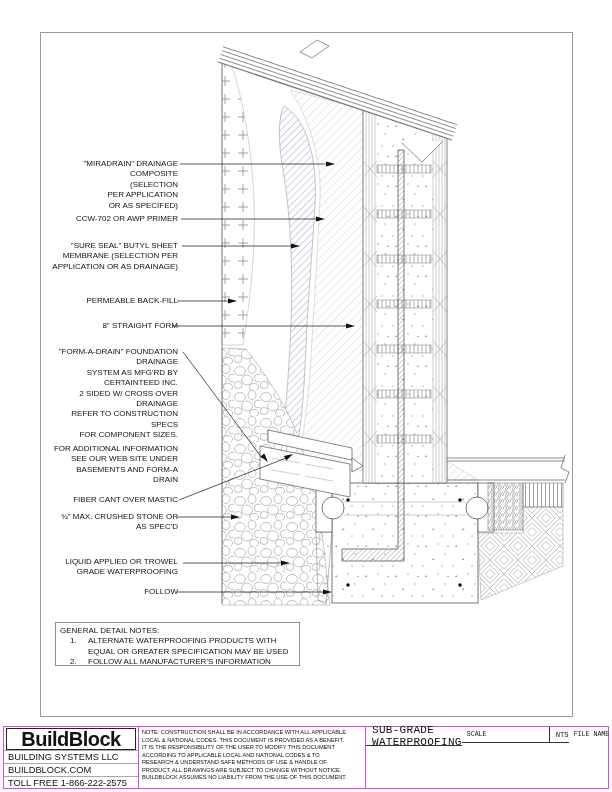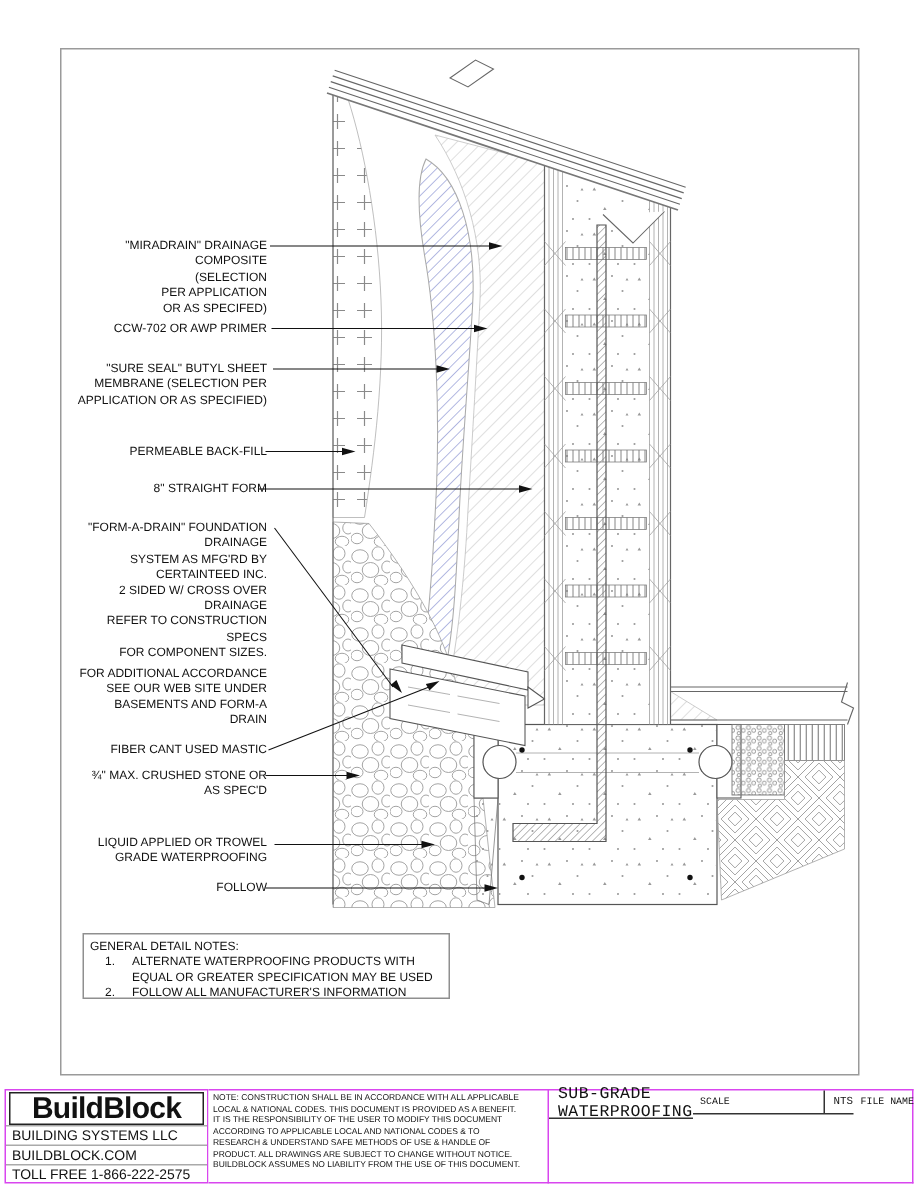--- a/index.html
+++ b/index.html
@@ -281,47 +281,47 @@
     <div>(SELECTION</div>
       <div>PER APPLICATION</div>
     <div>OR AS SPECIFED)</div>
   </div>
   <div class="callout" style="top:214px">
     <div>CCW-702 OR AWP PRIMER</div>
   </div>
   <div class="callout" style="top:241px">
     <div>"SURE SEAL" BUTYL SHEET</div>
       <div>MEMBRANE (SELECTION PER</div>
-    <div>APPLICATION OR AS SPECIFIED)</div>
+    <div>APPLICATION OR AS DRAINAGE)</div>
   </div>
   <div class="callout" style="top:296px">
     <div>PERMEABLE BACK-FILL</div>
   </div>
   <div class="callout" style="top:321px">
     <div>8" STRAIGHT FORM</div>
   </div>
   <div class="callout" style="top:347px">
     <div>"FORM-A-DRAIN" FOUNDATION</div>
       <div>DRAINAGE</div>
     <div>SYSTEM AS MFG'RD BY</div>
       <div>CERTAINTEED INC.</div>
     <div>2 SIDED W/ CROSS OVER</div>
       <div>DRAINAGE</div>
     <div>REFER TO CONSTRUCTION</div>
       <div>SPECS</div>
     <div>FOR COMPONENT SIZES.</div>
   </div>
   <div class="callout" style="top:444px">
-    <div>FOR ADDITIONAL ACCORDANCE</div>
+    <div>FOR ADDITIONAL INFORMATION</div>
       <div>SEE OUR WEB SITE UNDER</div>
     <div>BASEMENTS AND FORM-A</div>
       <div>DRAIN</div>
   </div>
   <div class="callout" style="top:495px">
-    <div>FIBER CANT USED MASTIC</div>
+    <div>FIBER CANT OVER MASTIC</div>
   </div>
   <div class="callout" style="top:512px">
     <div>¾" MAX. CRUSHED STONE OR</div>
       <div>AS SPEC'D</div>
   </div>
   <div class="callout" style="top:557px">
     <div>LIQUID APPLIED OR TROWEL</div>
       <div>GRADE WATERPROOFING</div>
   </div>
   <div class="callout" style="top:587px">

